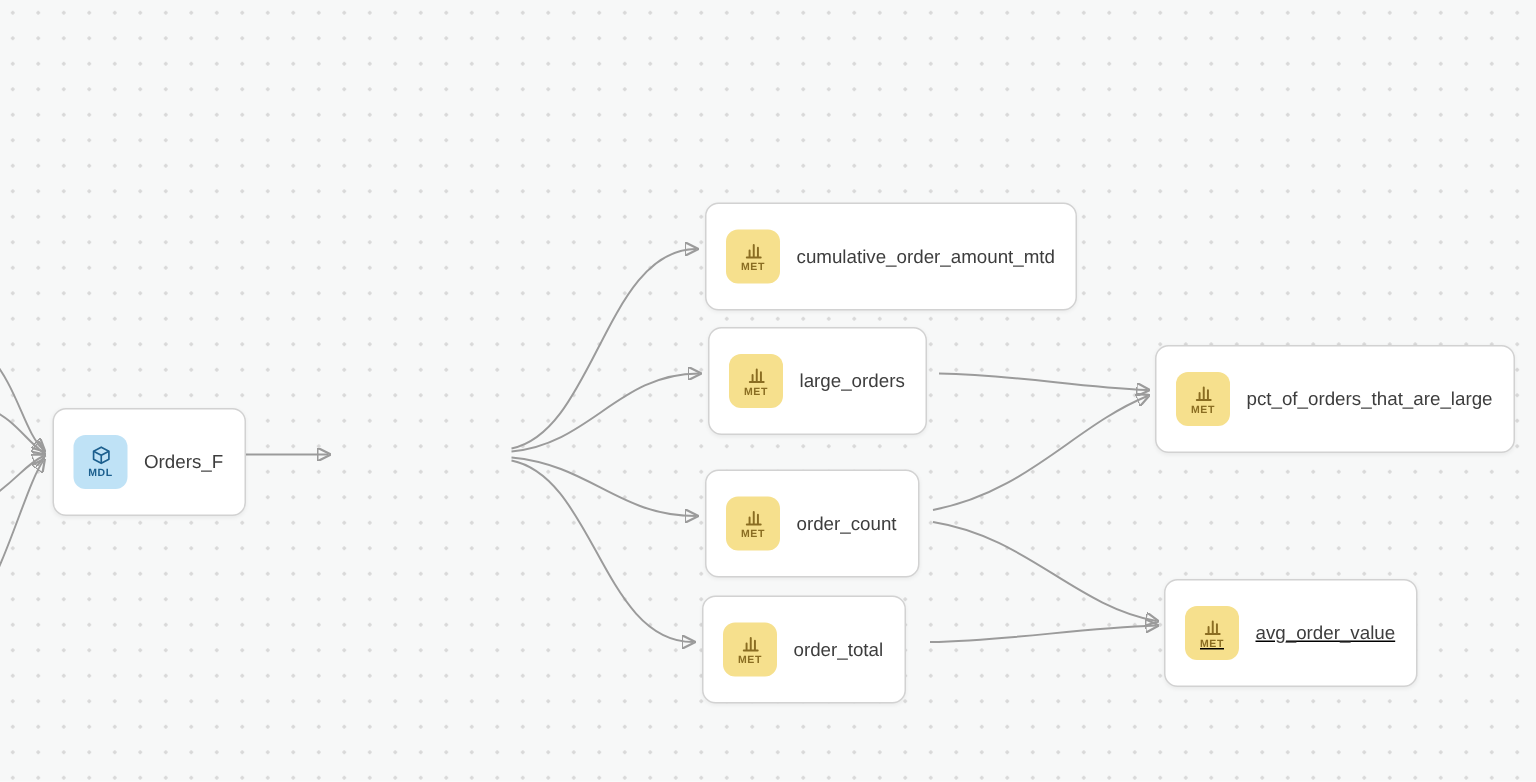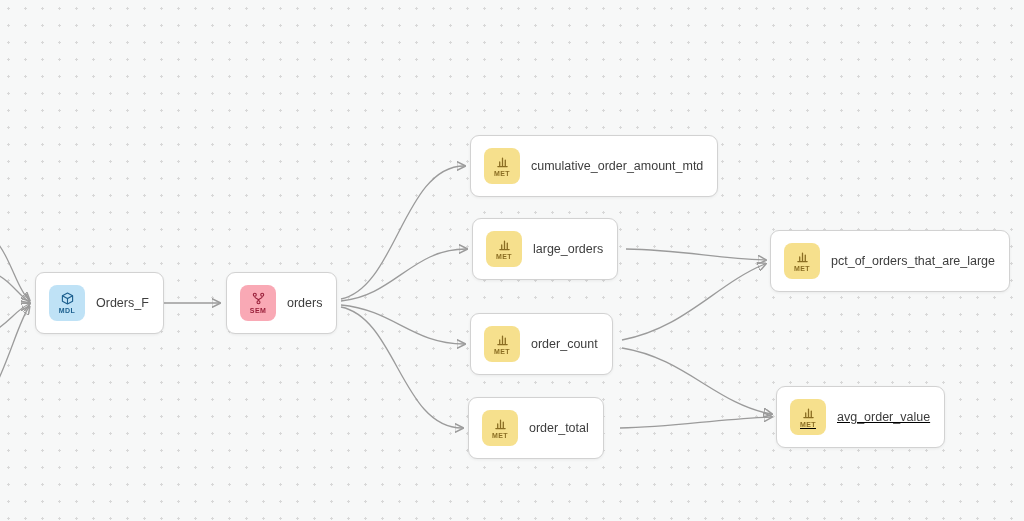--- a/index.html
+++ b/index.html
@@ -9,21 +9,21 @@
     width:1024px;height:521px;
     background-color:#f7f8f8;
     background-image:radial-gradient(circle, #d8d8d8 1px, transparent 1.3px);
     background-size:17px 17px;
     overflow:hidden;
   }
   svg.edges{position:absolute;left:0;top:0;pointer-events:none;}
   svg.edges path{fill:none;stroke:#9b9b9b;stroke-width:1.3;}
   .node{
     position:absolute;
-    height:62px;
+    height:72px;
     display:flex;align-items:center;gap:11px;
     background:#ffffff;
     border:1px solid #d2d2d2;
     border-radius:9px;
     padding:0 14px 0 13px;
     box-sizing:border-box;
     box-shadow:0 1px 3px rgba(0,0,0,.06);
     cursor:pointer;
     white-space:nowrap;
   }
@@ -71,32 +71,20 @@
     <span class="badge badge-mdl">
       <svg width="13" height="13" viewBox="0 0 14 14">
         <path d="M7 1.2 L12.5 4.1 V9.9 L7 12.8 L1.5 9.9 V4.1 Z" fill="none" stroke="currentColor" stroke-width="1.2" stroke-linejoin="round"></path>
         <path d="M1.5 4.1 L7 7 L12.5 4.1 M7 7 V12.8" fill="none" stroke="currentColor" stroke-width="1.2"></path>
       </svg>
       <span class="badge-label">MDL</span>
     </span>
     <span class="node-label">Orders_F</span>
   </div>
 
-  <div class="node" style="left:226px;top:272px;">
-    <span class="badge badge-sem">
-      <svg width="13" height="13" viewBox="0 0 14 14">
-        <circle cx="3" cy="3" r="1.6" fill="none" stroke="currentColor" stroke-width="1.2"></circle>
-        <circle cx="11" cy="3" r="1.6" fill="none" stroke="currentColor" stroke-width="1.2"></circle>
-        <circle cx="7" cy="11" r="1.6" fill="none" stroke="currentColor" stroke-width="1.2"></circle>
-        <path d="M3 4.8 C3 7.6, 7 6.6, 7 9.3 M11 4.8 C11 7.6, 7 6.6, 7 9.3" fill="none" stroke="currentColor" stroke-width="1.2"></path>
-      </svg>
-      <span class="badge-label">SEM</span>
-    </span>
-    <span class="node-label">orders</span>
-  </div>
 
   <div class="node" style="left:470px;top:135px;">
     <span class="badge badge-met">
       <svg width="13" height="13" viewBox="0 0 14 14">
         <path d="M2 12.5 H12 M4 12.5 V7.5 M7 12.5 V3.5 M10 12.5 V5.5" fill="none" stroke="currentColor" stroke-width="1.4" stroke-linecap="round"></path>
       </svg>
       <span class="badge-label">MET</span>
     </span>
     <span class="node-label">cumulative_order_amount_mtd</span>
   </div>

